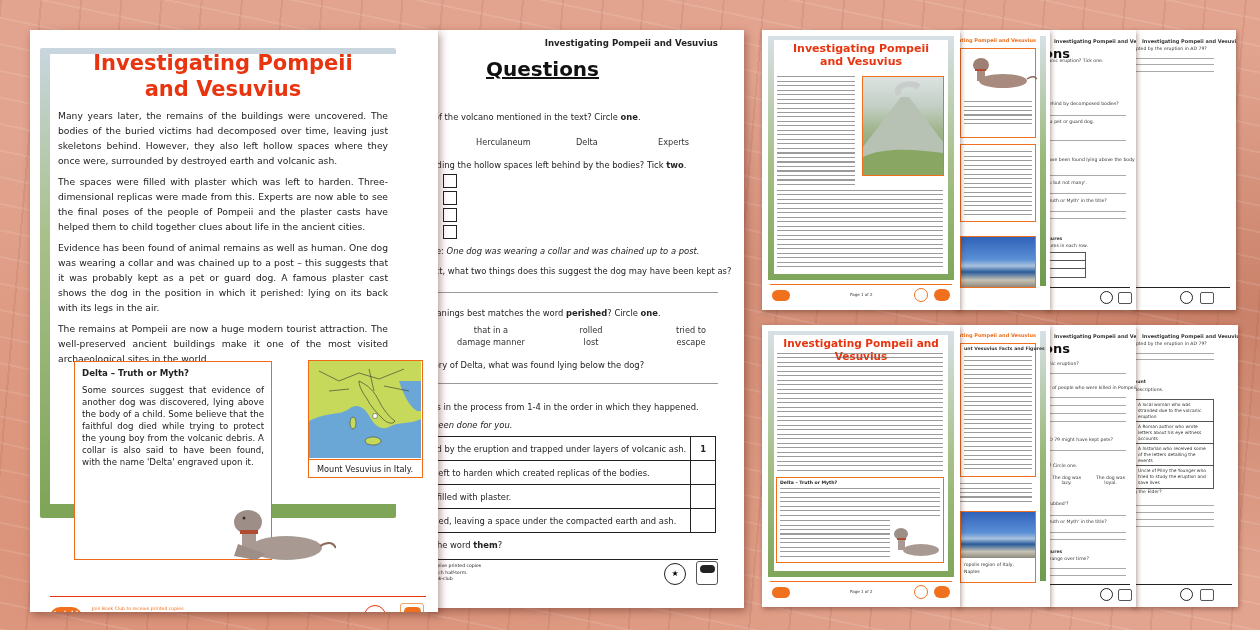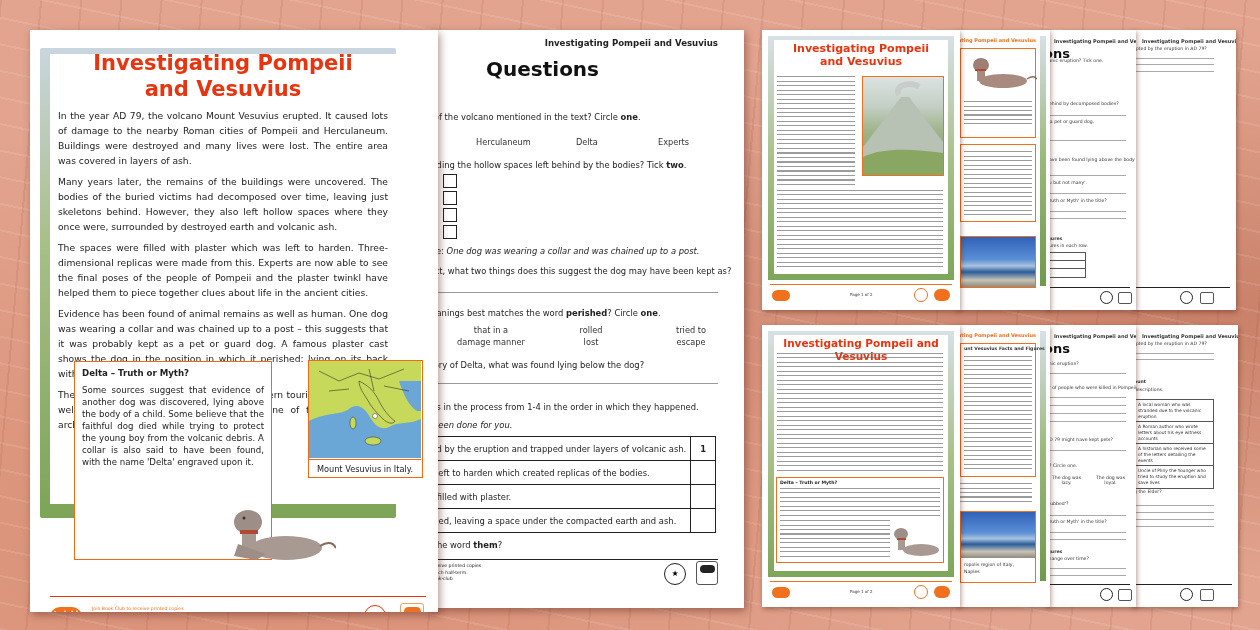--- a/index.html
+++ b/index.html
@@ -88,21 +88,21 @@
   }
   .badge-logo::before {
     content: ""; position: absolute; left: 3px; top: 3px; width: 17px; height: 9px;
     background: #f0701e; border-radius: 6px;
   }
 
   
   #sheet-questions { left: 426px; top: 30px; width: 318px; height: 578px; z-index: 4; }
   #sheet-questions .qs-inner { position: absolute; left: 0; top: 0; width: 318px; height: 578px; }
   .qs-header { position: absolute; right: 26px; top: 8px; font-size: 8.6px; font-weight: bold; color: #222; }
-  .qs-title { position: absolute; left: 60px; top: 27px; font-size: 20px; font-weight: bold; color: #111; }
+  .qs-title { position: absolute; left: 60px; top: 27px; font-size: 20px; font-weight: bold; color: #111; text-decoration: underline; }
   .qline { position: absolute; left: 0; font-size: 8.4px; color: #222; white-space: nowrap; }
   .qline b { font-weight: bold; }
   .qline i { font-style: italic; }
   .opt { position: absolute; font-size: 8.2px; color: #333; text-align: center; }
   .tickbox { position: absolute; left: 17px; width: 14px; height: 14px; border: 1px solid #222; background: #fff; }
   .ans-line { position: absolute; left: 0; width: 292px; height: 0; border-top: 1px solid #999; }
   .order-table {
     position: absolute; left: -2px; top: 108px; width: 292px; border-collapse: collapse;
   }
   .order-table td {
@@ -155,23 +155,22 @@
 <body>
 
 <div class="sheet" id="sheet-front">
   <div class="front-frame"></div>
   <div class="front-inner">
     <div class="front-title">
       <div>Investigating Pompeii</div>
       <div>and Vesuvius</div>
     </div>
     <div class="front-body">
-      <p>In the year AD 79, the volcano Mount Vesuvius erupted. It caused lots of damage to the nearby Roman cities of Pompeii and Herculaneum. Buildings were destroyed and many lives were lost. The entire area was covered in layers of ash.</p>
       <p>Many years later, the remains of the buildings were uncovered. The bodies of the buried victims had decomposed over time, leaving just skeletons behind. However, they also left hollow spaces where they once were, surrounded by destroyed earth and volcanic ash.</p>
-      <p>The spaces were filled with plaster which was left to harden. Three-dimensional replicas were made from this. Experts are now able to see the final poses of the people of Pompeii and the plaster twinkl have helped them to piece together clues about life in the ancient cities.</p>
+      <p>The spaces were filled with plaster which was left to harden. Three-dimensional replicas were made from this. Experts are now able to see the final poses of the people of Pompeii and the plaster casts have helped them to child together clues about life in the ancient cities.</p>
       <p>Evidence has been found of animal remains as well as human. One dog was wearing a collar and was chained up to a post – this suggests that it was probably kept as a pet or guard dog. A famous plaster cast shows the dog in the position in which it perished: lying on its back with its legs in the air.</p>
       <p>The remains at Pompeii are now a huge modern tourist attraction. The well-preserved ancient buildings make it one of the most visited archaeological sites in the world.</p>
     </div>
   </div>
 
   <div class="delta-box">
     <h4>Delta – Truth or Myth?</h4>
     <p>Some sources suggest that evidence of another dog was discovered, lying above the body of a child. Some believe that the faithful dog died while trying to protect the young boy from the volcanic debris. A collar is also said to have been found, with the name 'Delta' engraved upon it.</p>
   </div>
 

